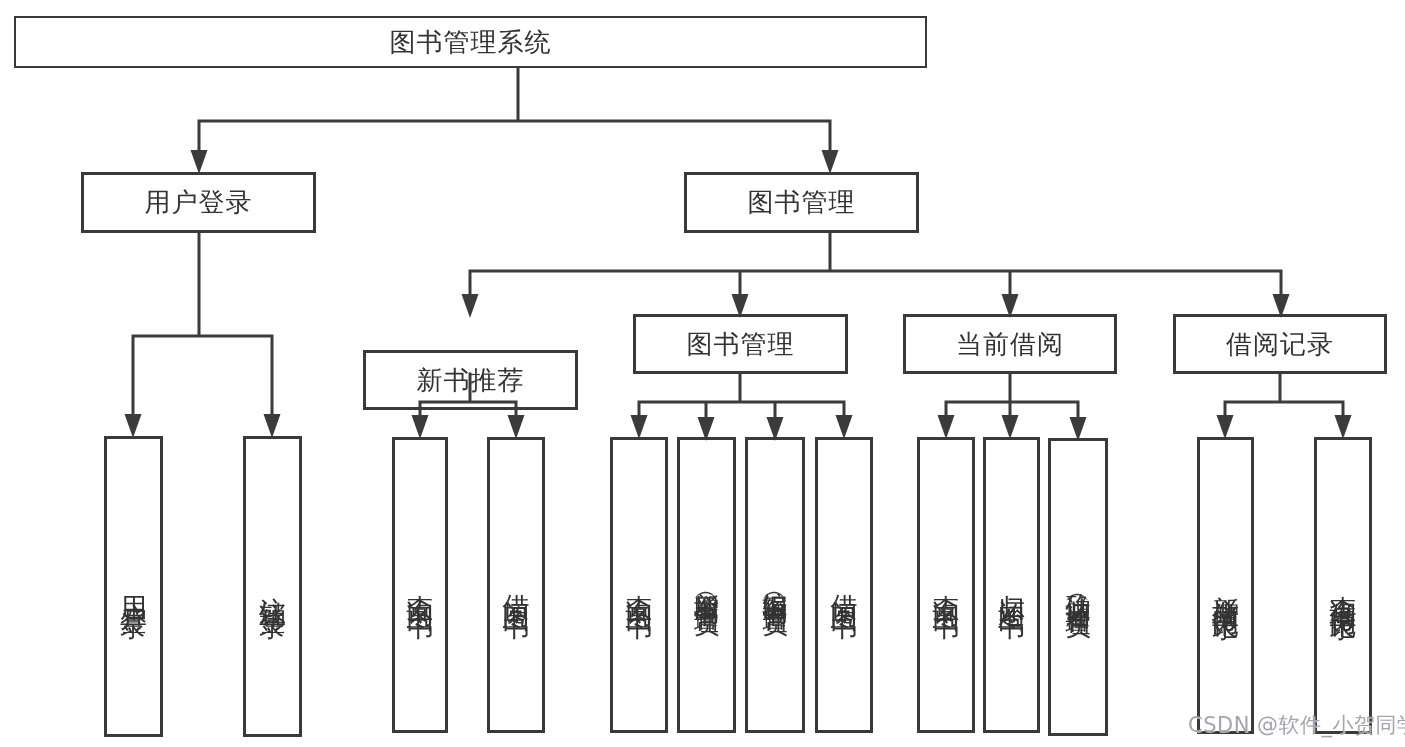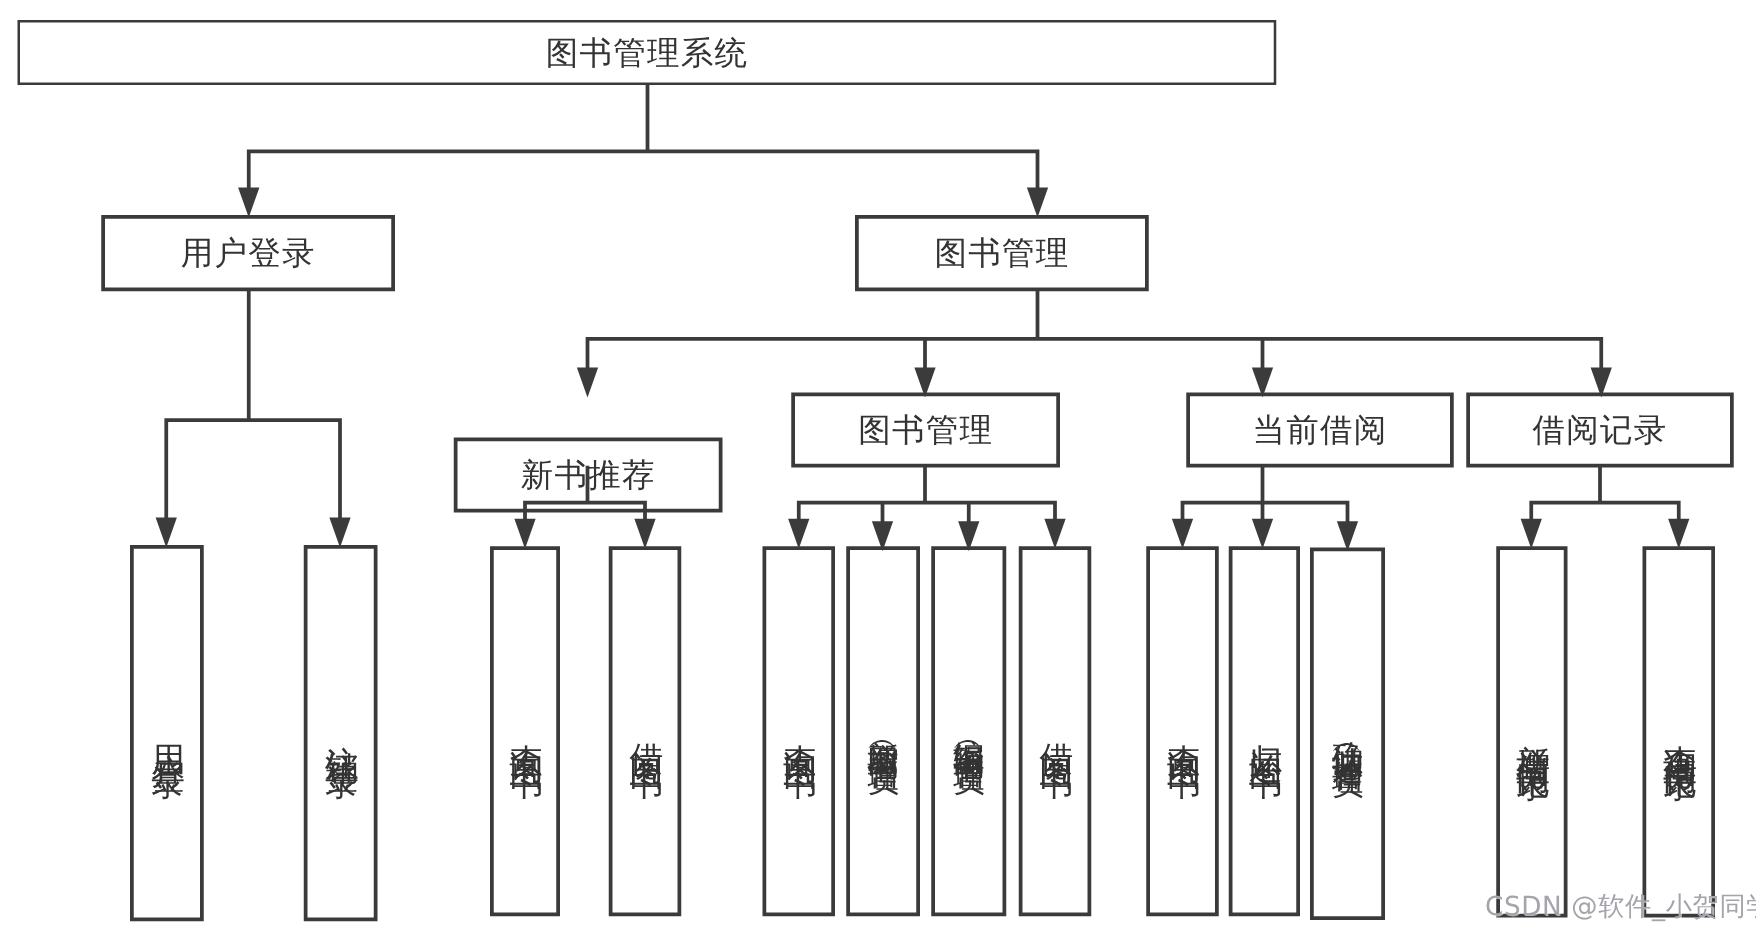--- a/index.html
+++ b/index.html
@@ -63,21 +63,21 @@
     white-space: nowrap;
     z-index: 3;
     text-shadow: 1px 1px 0 rgba(255,255,255,0.6);
   }
 </style>
 </head>
 <body>
 
 <div id="canvas">
 
-  <div class="box root" style="left:14px; top:16px; width:1007px; height:52px;">
+  <div class="box root" style="left:14px; top:16px; width:913px; height:52px;">
     <span class="hlabel">图书管理系统</span>
   </div>
 
   <div class="box" style="left:81px; top:172px; width:235px; height:61px;">
     <span class="hlabel">用户登录</span>
   </div>
 
   <div class="box" style="left:684px; top:172px; width:235px; height:61px;">
     <span class="hlabel">图书管理</span>
   </div>
@@ -91,21 +91,21 @@
   </div>
 
   <div class="box" style="left:363px; top:314px; width:215px; height:60px;margin-top:36px;">
     <span class="hlabel">新书推荐</span>
   </div>
 
   <div class="box" style="left:633px; top:314px; width:215px; height:60px;">
     <span class="hlabel">图书管理</span>
   </div>
 
-  <div class="box" style="left:949px; top:314px; width:214px; height:60px;">
+  <div class="box" style="left:903px; top:314px; width:214px; height:60px;">
     <span class="hlabel">当前借阅</span>
   </div>
 
   <div class="box" style="left:1173px; top:314px; width:214px; height:60px;">
     <span class="hlabel">借阅记录</span>
   </div>
 
   <div class="box" style="left:392px; top:437px; width:56px; height:296px;">
     <span class="vlabel">查询图书</span>
   </div>

